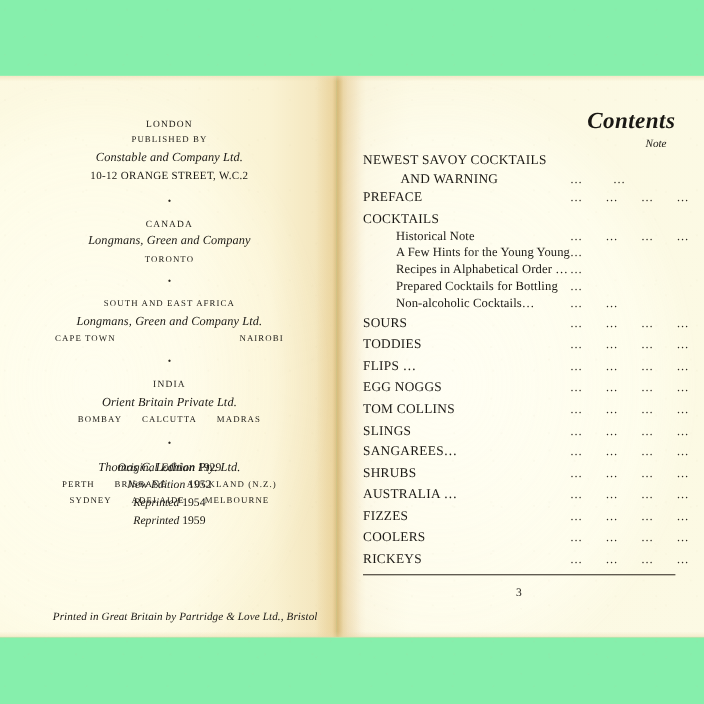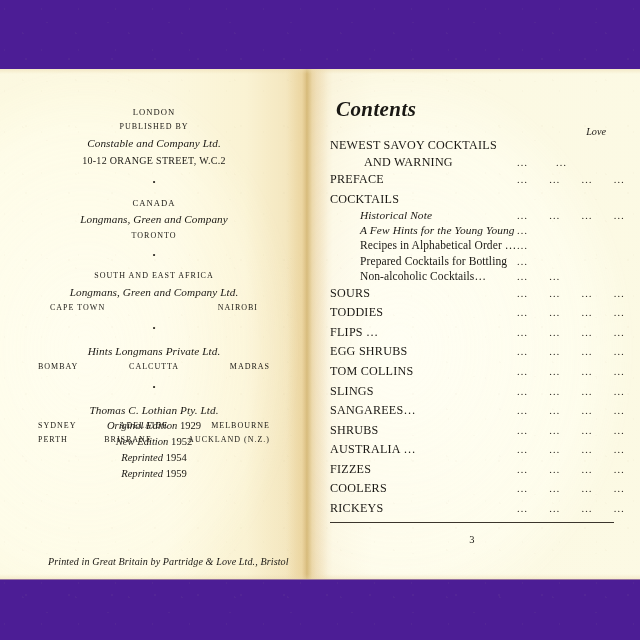--- a/index.html
+++ b/index.html
@@ -14,21 +14,21 @@
     font-family: "Liberation Serif", "DejaVu Serif", serif;
     color: #1a1814;
   }
 
   #spread {
     position: absolute;
     left: 0;
     top: 0;
     width: 640px;
     height: 640px;
-    background: #4c1d95;
+    background: #86efac;
   }
 
   
   .page {
     position: absolute;
     top: 69px;
     height: 510px;
     background: #fffef2;
   }
 
@@ -135,22 +135,22 @@
     color: #2a2620;
   }
 
   .two-col {
     display: flex;
     justify-content: space-between;
     padding: 0 12px;
   }
   .three-col {
     display: flex;
-    justify-content: space-between;
-    gap: 36px;
+    justify-content: center;
+    gap: 18px;
   }
 
   .editions {
     position: absolute;
     left: 38px;
     top: 349px;
     width: 232px;
     text-align: center;
     font-style: italic;
     font-size: 10.6px;
@@ -172,21 +172,21 @@
 
   
   .contents-wrap {
     position: absolute;
     left: 24px;
     top: 28px;
     width: 284px;
   }
 
   .contents-title {
-    text-align: left;
+    text-align: right;
     font-size: 21px;
     font-style: italic;
     letter-spacing: .4px;
     margin: 0 0 4px 0;
     padding-left: 6px;
   }
 
   .page-label {
     text-align: right;
     font-style: italic;
@@ -217,21 +217,20 @@
     color: #2b2721;
     font-size: 11px;
     letter-spacing: 1.2px;
     overflow: hidden;
     text-align: left;
     padding-left: 4px;
   }
 
   .sub .lbl {
     padding-left: 30px;
-    font-style: italic;
     font-size: 11.4px;
     letter-spacing: .1px;
   }
   .sub .lbl.roman {
     font-style: normal;
     font-size: 11.5px;
   }
 
   .cont-indent .lbl { padding-left: 34px; }
 
@@ -296,41 +295,42 @@
         <div class="imp-caps-sm">SOUTH and EAST AFRICA</div>
         <div class="imp-ital">Longmans, Green and Company Ltd.</div>
         <div class="imp-caps-sm two-col">
           <span>CAPE TOWN</span>
           <span>NAIROBI</span>
         </div>
       </div>
       <div class="dot-sep">•</div>
 
       <div>
-        <div class="imp-ital">Hints Longmans Private Ltd.</div>
+        <div class="imp-caps">INDIA</div>
+        <div class="imp-ital">Orient Britain Private Ltd.</div>
         <div class="imp-caps-sm three-col">
           <span>BOMBAY</span>
           <span>CALCUTTA</span>
           <span>MADRAS</span>
         </div>
       </div>
       <div class="dot-sep">•</div>
 
       <div>
         <div class="imp-ital">Thomas C. Lothian Pty. Ltd.</div>
         <div class="imp-caps-sm three-col">
+          <span>PERTH</span>
+          <span>BRISBANE</span>
+          <span>AUCKLAND (N.Z.)</span>
+        </div>
+        <div class="imp-caps-sm three-col">
           <span>SYDNEY</span>
           <span>ADELAIDE</span>
           <span>MELBOURNE</span>
         </div>
-        <div class="imp-caps-sm three-col">
-          <span>PERTH</span>
-          <span>BRISBANE</span>
-          <span>AUCKLAND (N.Z.)</span>
-        </div>
       </div>
     </div>
 
     <div class="editions">
       <div>
         <span>Original Edition</span>
         <span class="yr">1929</span>
       </div>
       <div>
         <span>New Edition</span>
@@ -347,21 +347,21 @@
     </div>
 
     <div class="printed-line">Printed in Great Britain by Partridge &amp; Love Ltd., Bristol</div>
   </div>
 
   <div class="page page-right">
     <div class="paper-tint"></div>
 
     <div class="contents-wrap">
       <h1 class="contents-title">Contents</h1>
-      <div class="page-label">Love</div>
+      <div class="page-label">Note</div>
 
       <table class="toc">
         <tbody>
 
           <tr class="toc-row tight">
             <td class="lbl">NEWEST SAVOY COCKTAILS</td>
             <td class="lead"></td>
 
           </tr>
 
@@ -425,21 +425,21 @@
 
           </tr>
 
           <tr class="toc-row">
             <td class="lbl">FLIPS …</td>
             <td class="lead">…   …   …   …   …</td>
 
           </tr>
 
           <tr class="toc-row">
-            <td class="lbl">EGG SHRUBS</td>
+            <td class="lbl">EGG NOGGS</td>
             <td class="lead">…   …   …   …</td>
 
           </tr>
 
           <tr class="toc-row">
             <td class="lbl">TOM COLLINS</td>
             <td class="lead">…   …   …   …</td>
 
           </tr>
 

